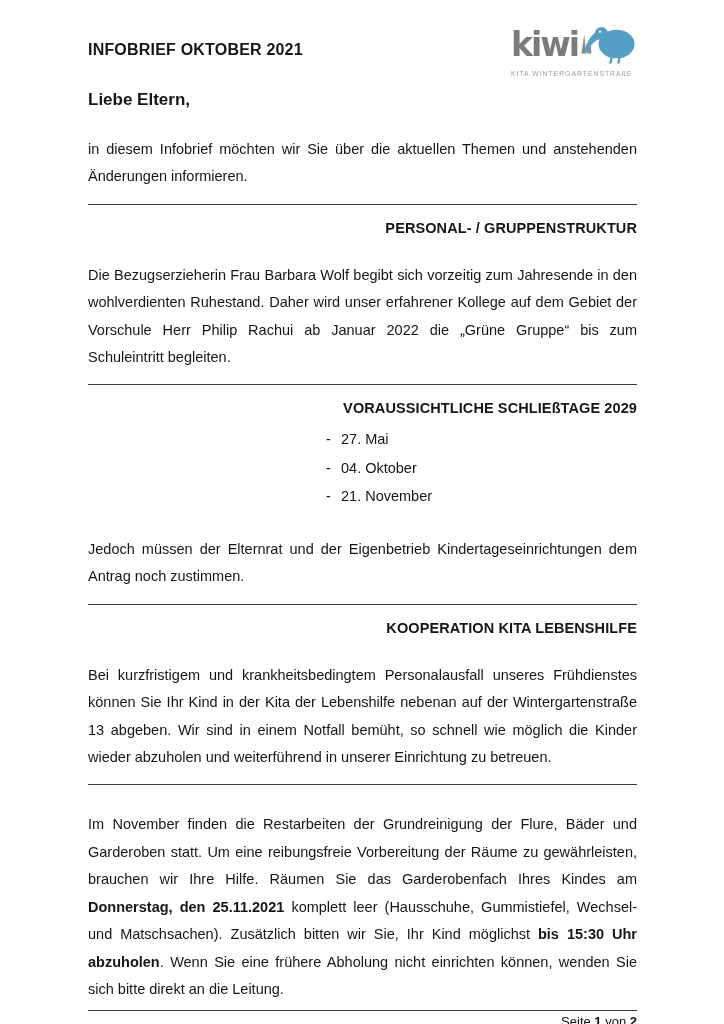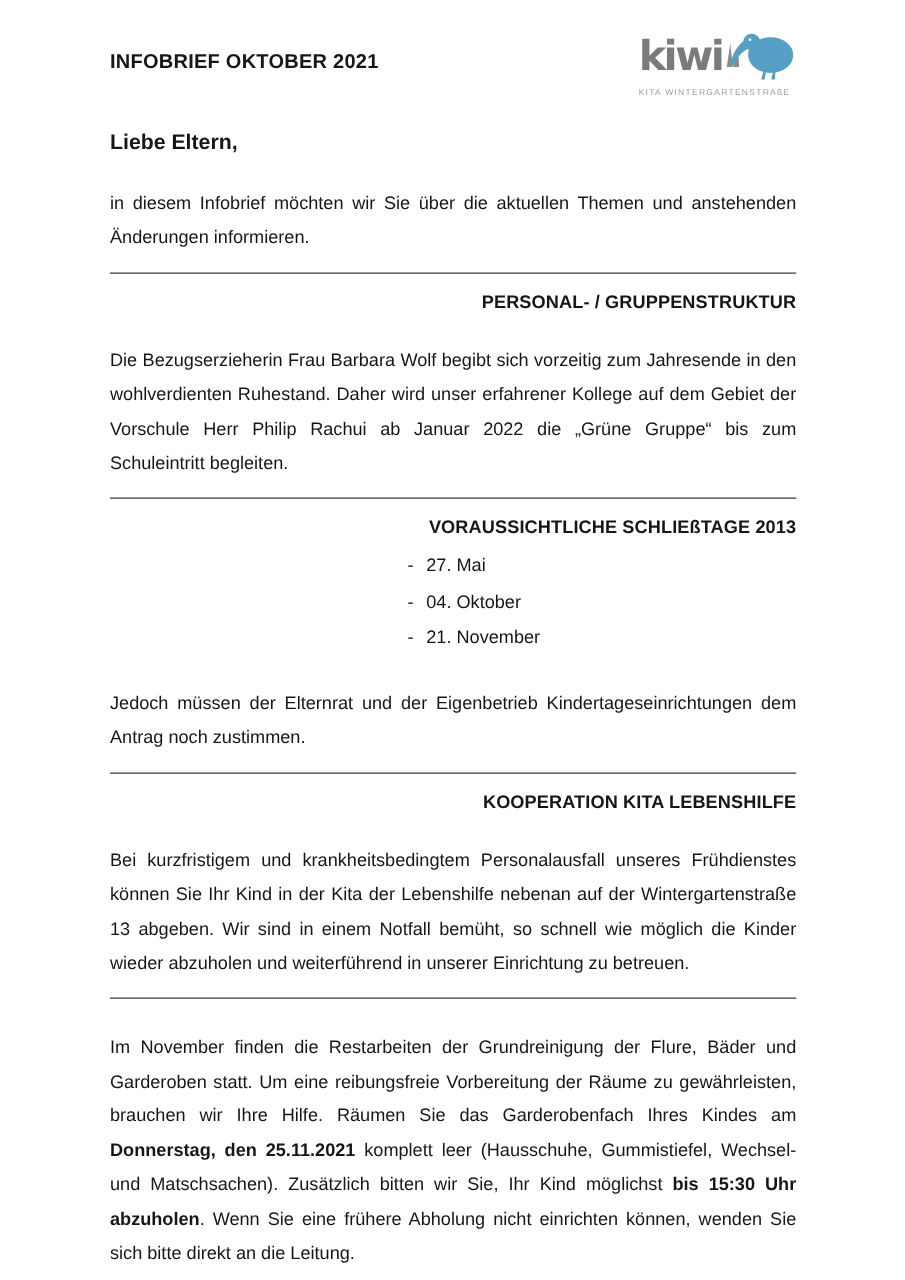--- a/index.html
+++ b/index.html
@@ -21,21 +21,21 @@
     font-size:33px; font-weight:700; line-height:1;
     color:#7b7b7b; letter-spacing:-2px;
   }
   .logo-bird { margin-left:1px; margin-top:-2px; }
   .logo-sub {
     font-size:6.8px; color:#9c9c9c; letter-spacing:1.02px;
     margin-top:2px; white-space:nowrap;
   }
 
   
-  .salutation { font-size:17px; font-weight:700; margin-top:26px; }
+  .salutation { font-size:17px; font-weight:700; margin-top:13px; }
   .para { font-size:14.5px; line-height:27.4px; text-align:justify; margin-top:26px; }
   .rule { border:none; border-top:1.2px solid #3c3c3c; margin:13px 0 0 0; height:0; }
   .section-heading {
     font-size:14.5px; font-weight:700; text-align:right;
     margin-top:15px; letter-spacing:.1px;
   }
   .closure-list { margin-top:9px; margin-left:238px; font-size:14.5px; line-height:28.2px; }
   .list-row { display:flex; }
   .dash { width:15px; }
 
@@ -77,21 +77,21 @@
 
   <div class="salutation">Liebe Eltern,</div>
 
   <p class="para">in diesem Infobrief möchten wir Sie über die aktuellen Themen und anstehenden Änderungen informieren.</p>
 
   <hr class="rule">
   <h2 class="section-heading">PERSONAL- / GRUPPENSTRUKTUR</h2>
   <p class="para">Die Bezugserzieherin Frau Barbara Wolf begibt sich vorzeitig zum Jahresende in den wohlverdienten Ruhestand. Daher wird unser erfahrener Kollege auf dem Gebiet der Vorschule Herr Philip Rachui ab Januar 2022 die „Grüne Gruppe“ bis zum Schuleintritt begleiten.</p>
 
   <hr class="rule">
-  <h2 class="section-heading">VORAUSSICHTLICHE SCHLIEßTAGE 2013</h2>
+  <h2 class="section-heading">VORAUSSICHTLICHE SCHLIEßTAGE 2029</h2>
   <div class="closure-list">
     <div class="list-row">
       <span class="dash">-</span>
       <span>27. Mai</span>
     </div>
     <div class="list-row">
       <span class="dash">-</span>
       <span>04. Oktober</span>
     </div>
     <div class="list-row">

